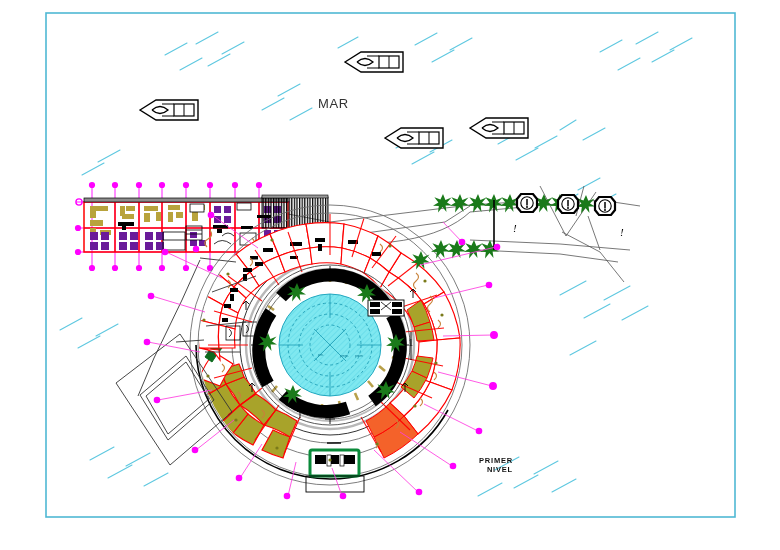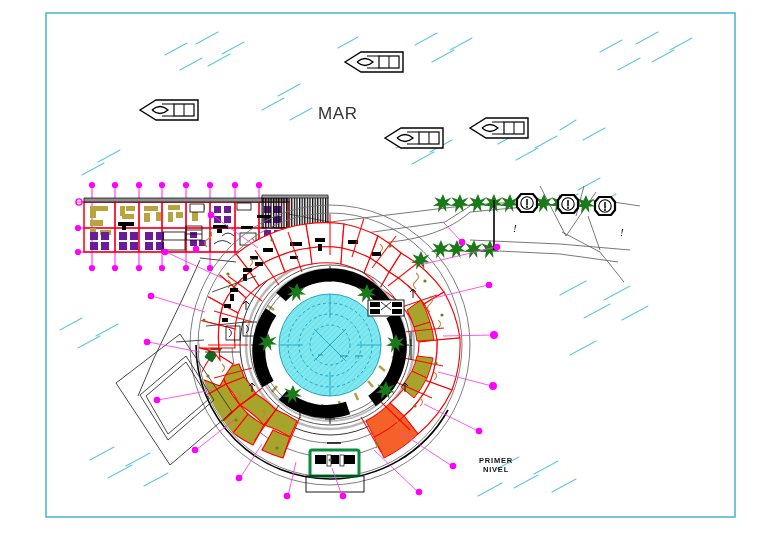--- a/index.html
+++ b/index.html
@@ -1,23 +1,23 @@
 <!DOCTYPE html>
 <html><head>
 <meta charset="utf-8">
 <style>
   html,body{margin:0;padding:0;background:#ffffff;}
   body{width:780px;height:550px;overflow:hidden;
        font-family:"Liberation Sans",sans-serif;}
   #stage{position:relative;width:780px;height:550px;background:#fff;}
   #cad{position:absolute;left:0;top:0;}
   .lbl{position:absolute;color:#1a1a1a;pointer-events:none;}
-  #mar-label{left:318px;top:104px;font-size:17px;letter-spacing:.6px;color:#333;text-align:center;}
+  #mar-label{left:318px;top:96px;font-size:13px;letter-spacing:.6px;color:#333;text-align:center;}
   #nivel-label{left:479px;top:457px;font-size:7.5px;font-weight:bold;
-               letter-spacing:.8px;line-height:8.5px;text-align:center;
+               letter-spacing:.8px;line-height:8.5px;text-align:right;
                color:#111;}
 </style>
 </head>
 <body>
 
 <div id="stage">
 
   <svg id="cad" width="780" height="550" viewBox="0 0 780 550">
     <defs>
       <pattern id="poolHatch" width="4" height="4" patternUnits="userSpaceOnUse" patternTransform="rotate(45)">

